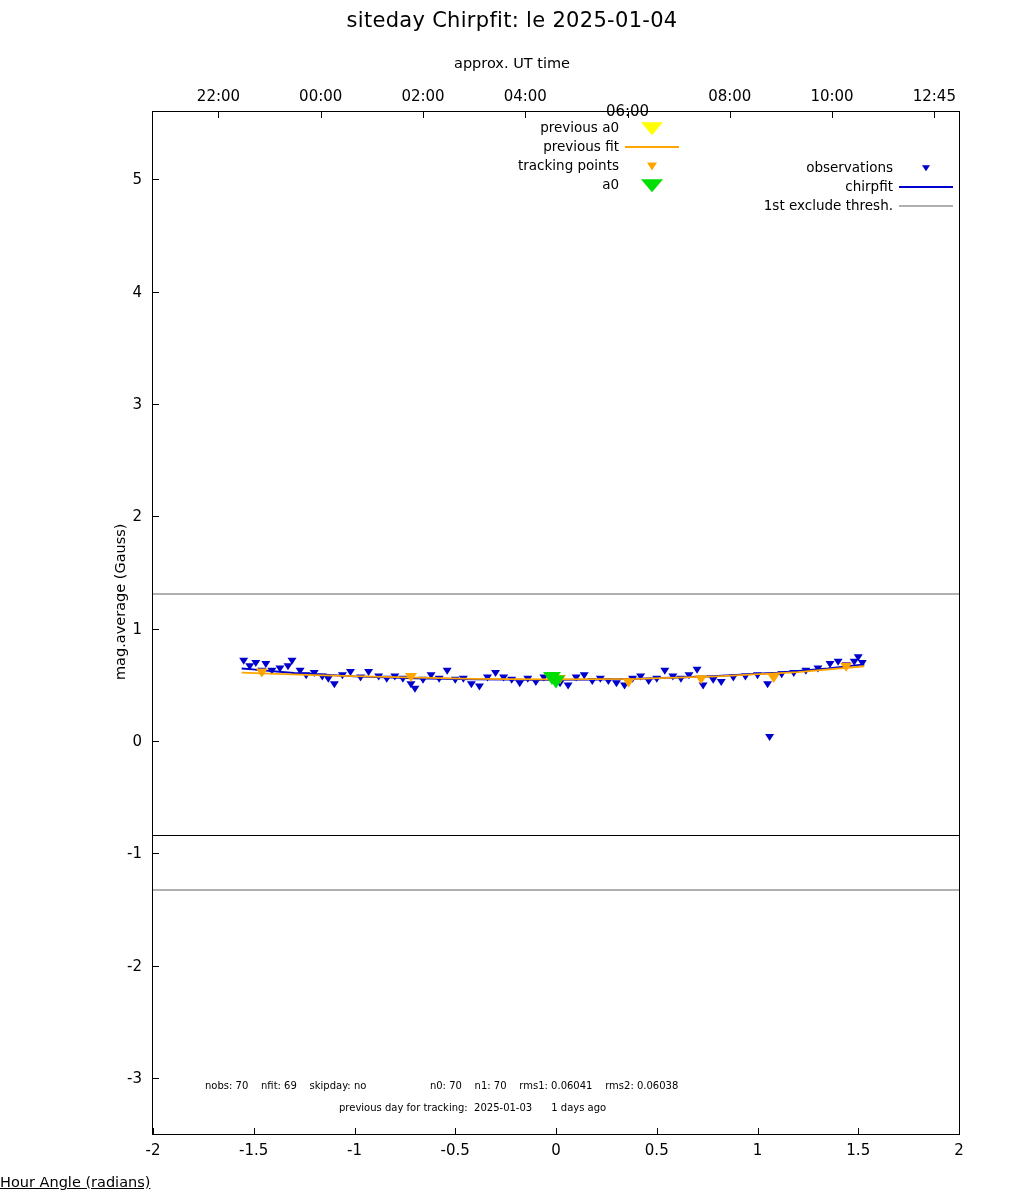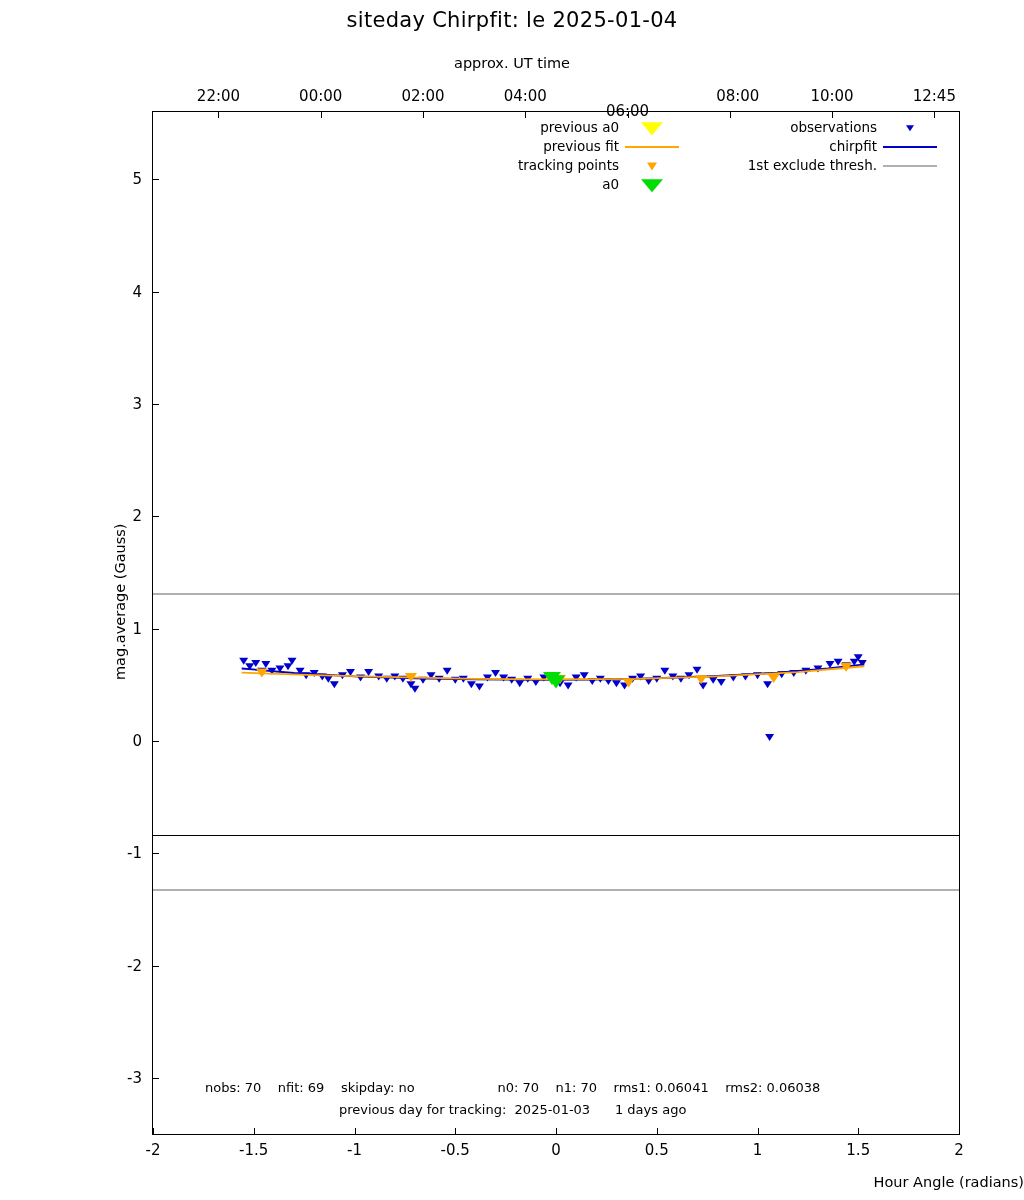--- a/index.html
+++ b/index.html
@@ -56,22 +56,23 @@
     white-space: nowrap;
   }
   .ticklabel.top  { transform: translate(-50%, -100%); }
   .ticklabel.bottom { transform: translate(-50%, 0); }
   .ticklabel.left { transform: translate(-100%, -50%); }
   .axis-title-bottom {
     position: absolute;
     left: 0;
     width: 1024px;
     top: 1174px;
-    text-align: right;
+    text-align: left;
     font-size: 14.5px;
+    text-decoration: underline;
   }
   .axis-title-left {
     position: absolute;
     font-size: 14.5px;
     transform-origin: 0 0;
     transform: rotate(-90deg);
     white-space: nowrap;
   }
   
   .inner {
@@ -94,21 +95,21 @@
     left: 318px;
     top: 6px;
     width: 480px;
     font-size: 13.5px;
   }
   .legend-col {
     position: absolute;
     top: 0;
   }
   .legend-col.left { left: 0; width: 210px; }
-  .legend-col.right { left: 240px; width: 228px; }
+  .legend-col.right { left: 256px; width: 228px; margin-top: 40px; }
   .legend-row {
     position: relative;
     height: 19px;
     line-height: 19px;
   }
   .legend-row .lbl {
     position: absolute;
     right: 62px;
     top: 0;
     text-align: center;
@@ -136,21 +137,21 @@
   }
   .linesym {
     position: absolute;
     left: 2px;
     right: 2px;
     top: 9px;
     height: 2px;
   }
   .footer-line {
     position: absolute;
-    font-size: 13px;
+    font-size: 10px;
     white-space: pre;
   }
   svg.datalayer {
     position: absolute;
     left: 0; top: 0;
   }
 </style>
 </head>
 <body>
 
@@ -363,21 +364,21 @@
       <div class="ticklabel top" style="left: 218.488px; top: 105px;">22:00</div>
       <div class="tick" style="left: 320.749px; top: 111px; width: 1px; height: 7px;"></div>
       <div class="ticklabel top" style="left: 320.749px; top: 105px;">00:00</div>
       <div class="tick" style="left: 423.01px; top: 111px; width: 1px; height: 7px;"></div>
       <div class="ticklabel top" style="left: 423.01px; top: 105px;">02:00</div>
       <div class="tick" style="left: 525.271px; top: 111px; width: 1px; height: 7px;"></div>
       <div class="ticklabel top" style="left: 525.271px; top: 105px;">04:00</div>
       <div class="tick" style="left: 627.532px; top: 111px; width: 1px; height: 7px;"></div>
       <div class="ticklabel top" style="left: 627.532px; top: 120px;">06:00</div>
       <div class="tick" style="left: 729.794px; top: 111px; width: 1px; height: 7px;"></div>
-      <div class="ticklabel top" style="left: 729.794px; top: 105px; margin-left: 8px;">08:00</div>
+      <div class="ticklabel top" style="left: 729.794px; top: 105px;">08:00</div>
       <div class="tick" style="left: 832.055px; top: 111px; width: 1px; height: 7px;"></div>
       <div class="ticklabel top" style="left: 832.055px; top: 105px;">10:00</div>
       <div class="tick" style="left: 934.316px; top: 111px; width: 1px; height: 7px;"></div>
       <div class="ticklabel top" style="left: 934.316px; top: 105px;">12:45</div>
     </div>
 
   <div class="axis-title-bottom">Hour Angle (radians)</div>
   <div class="axis-title-left" style="left:112px; top:680px;">mag.average (Gauss)</div>
 
 </div>

